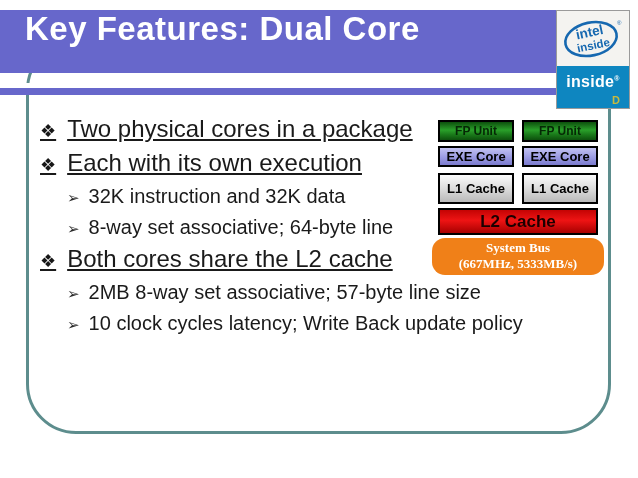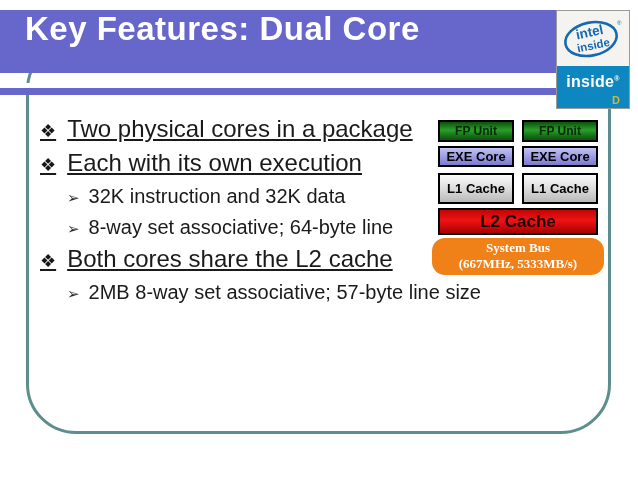--- a/index.html
+++ b/index.html
@@ -210,20 +210,21 @@
 </div>
 
 <div class="content">
   <ul>
     <li class="b1"><span class="marker1">❖</span><span>Two physical cores in a package</span></li>
     <li class="b1"><span class="marker1">❖</span><span>Each with its own execution</span></li>
     <li class="b2"><span class="marker2">➢</span><span>32K instruction and 32K data</span></li>
     <li class="b2"><span class="marker2">➢</span><span>8-way set associative; 64-byte line</span></li>
     <li class="b1"><span class="marker1">❖</span><span>Both cores share the L2 cache</span></li>
     <li class="b2"><span class="marker2">➢</span><span>2MB 8-way set associative; 57-byte line size</span></li>
+    <li class="b2"><span class="marker2">➢</span><span>10 clock cycles latency; Write Back update policy</span></li>
   </ul>
 </div>
 
 <div class="diagram">
   <div class="cols">
     <div class="col">
       <div class="box fp">FP Unit</div>
       <div class="box exe">EXE Core</div>
       <div class="box l1">L1 Cache</div>
     </div>

